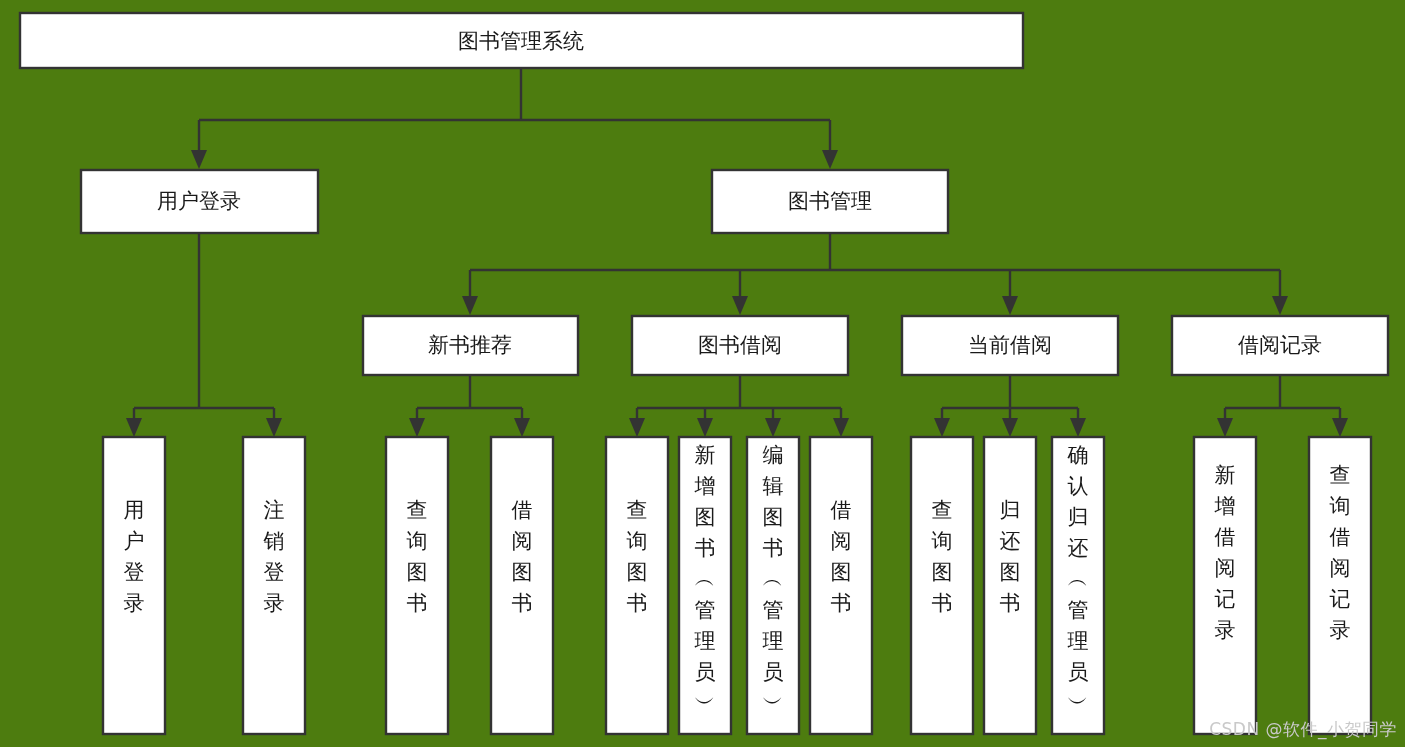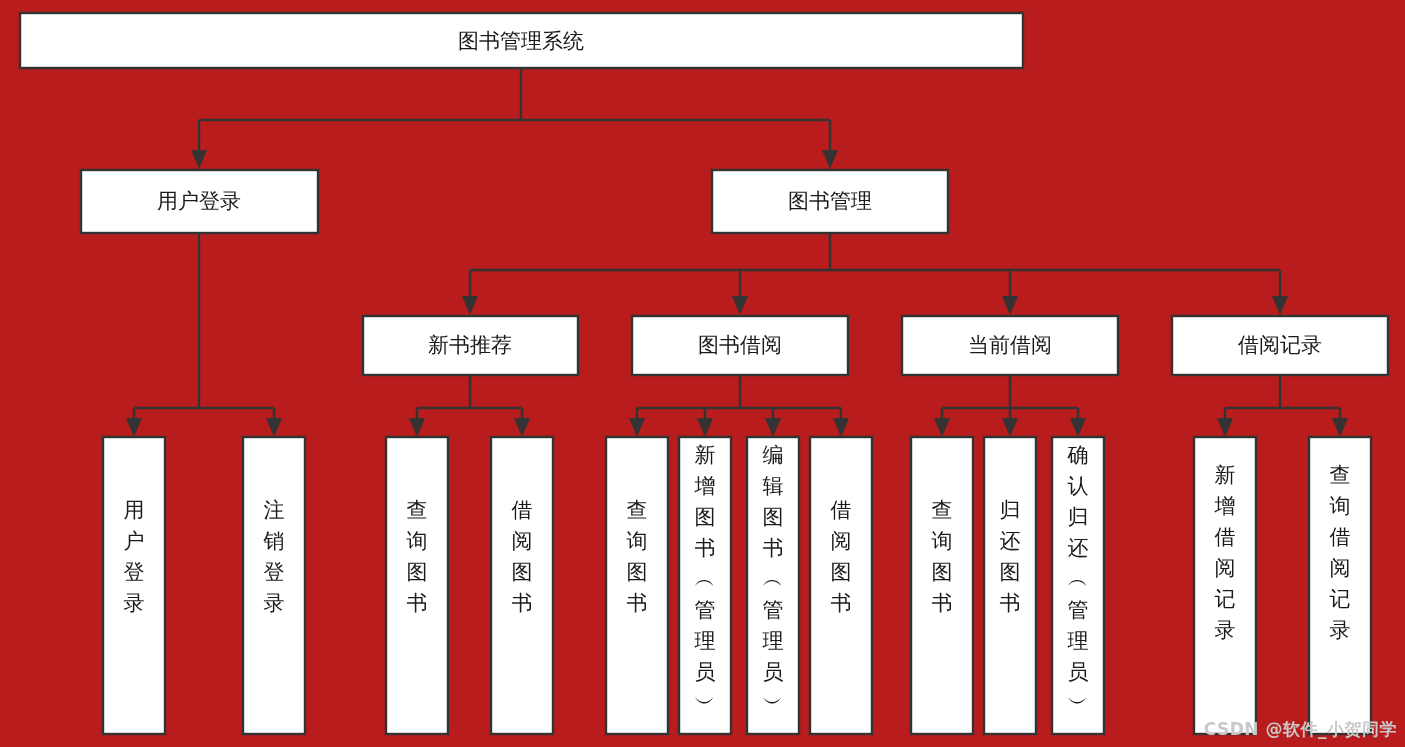--- a/index.html
+++ b/index.html
@@ -10,21 +10,21 @@
   body {
     width: 1405px;
     height: 747px;
     font-family: "DejaVu Sans", "Liberation Sans", sans-serif;
     overflow: hidden;
   }
   #diagram-root {
     position: relative;
     width: 1405px;
     height: 747px;
-    background: #b91c1c;
+    background: #4d7c0f;
   }
   svg#flow-svg {
     position: absolute;
     top: 0;
     left: 0;
     width: 1405px;
     height: 747px;
     display: block;
   }
   .node-rect {
@@ -58,21 +58,20 @@
   .watermark {
     position: absolute;
     right: 8px;
     bottom: 6px;
     font-family: "DejaVu Sans", "Liberation Sans", sans-serif;
     font-size: 17px;
     color: #c9c9c9;
     letter-spacing: 0.5px;
     white-space: nowrap;
     user-select: none;
-    font-weight: bold;
   }
 </style>
 </head>
 <body>
 
 <div id="diagram-root">
 
   <svg id="flow-svg" viewBox="0 0 1405 747">
 
     <g>

